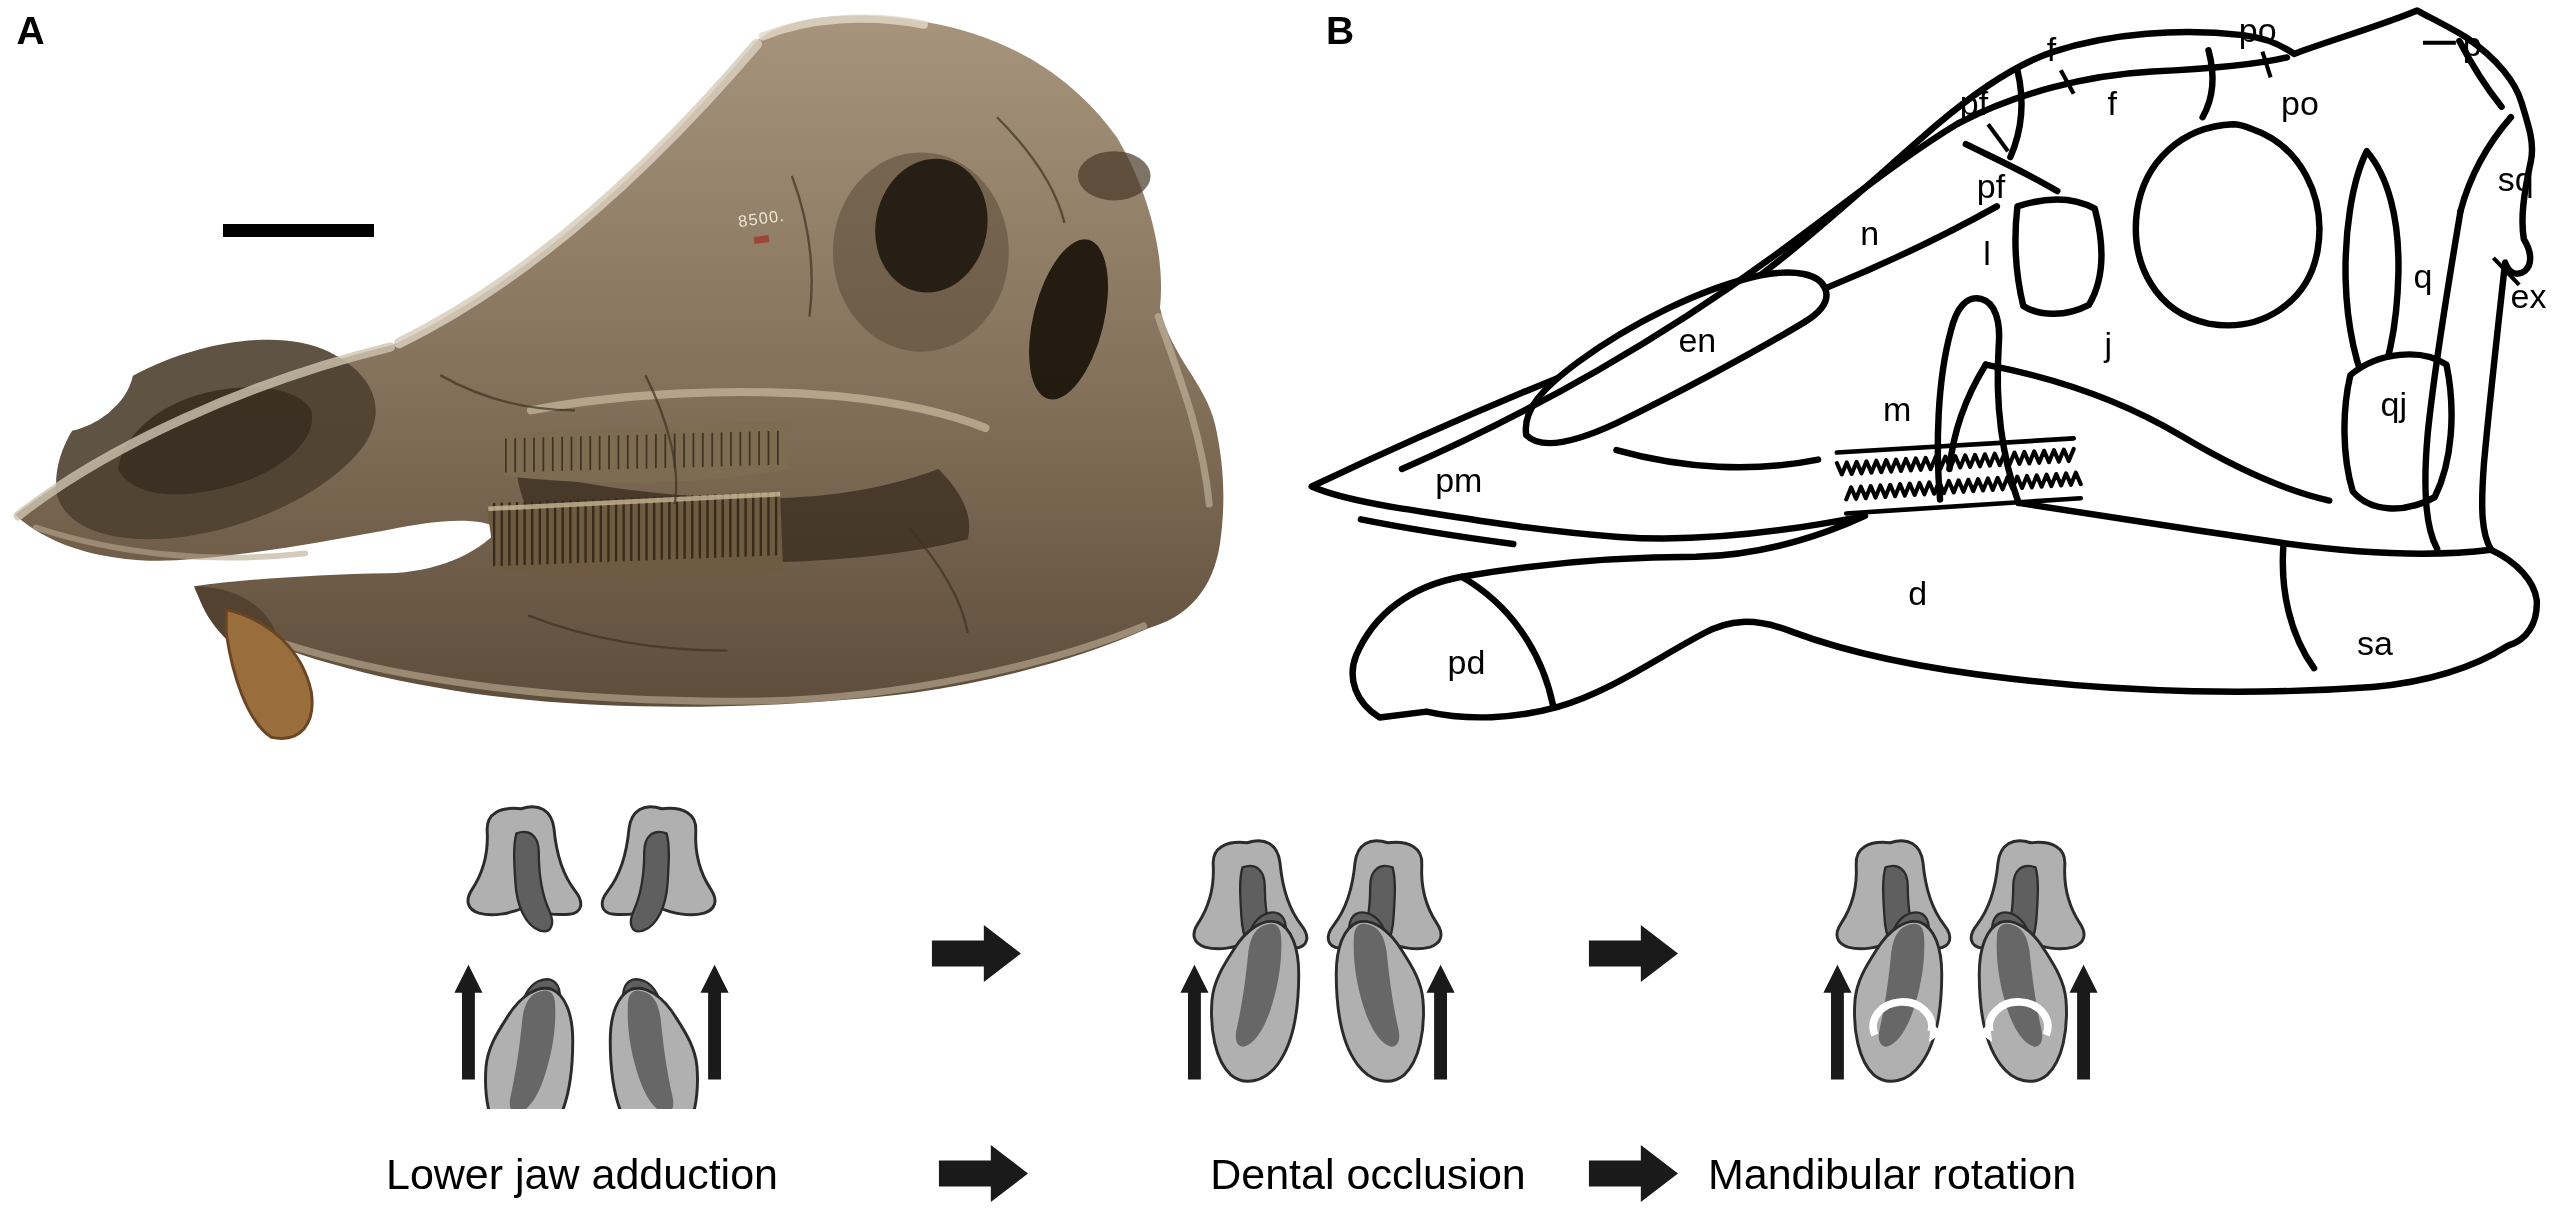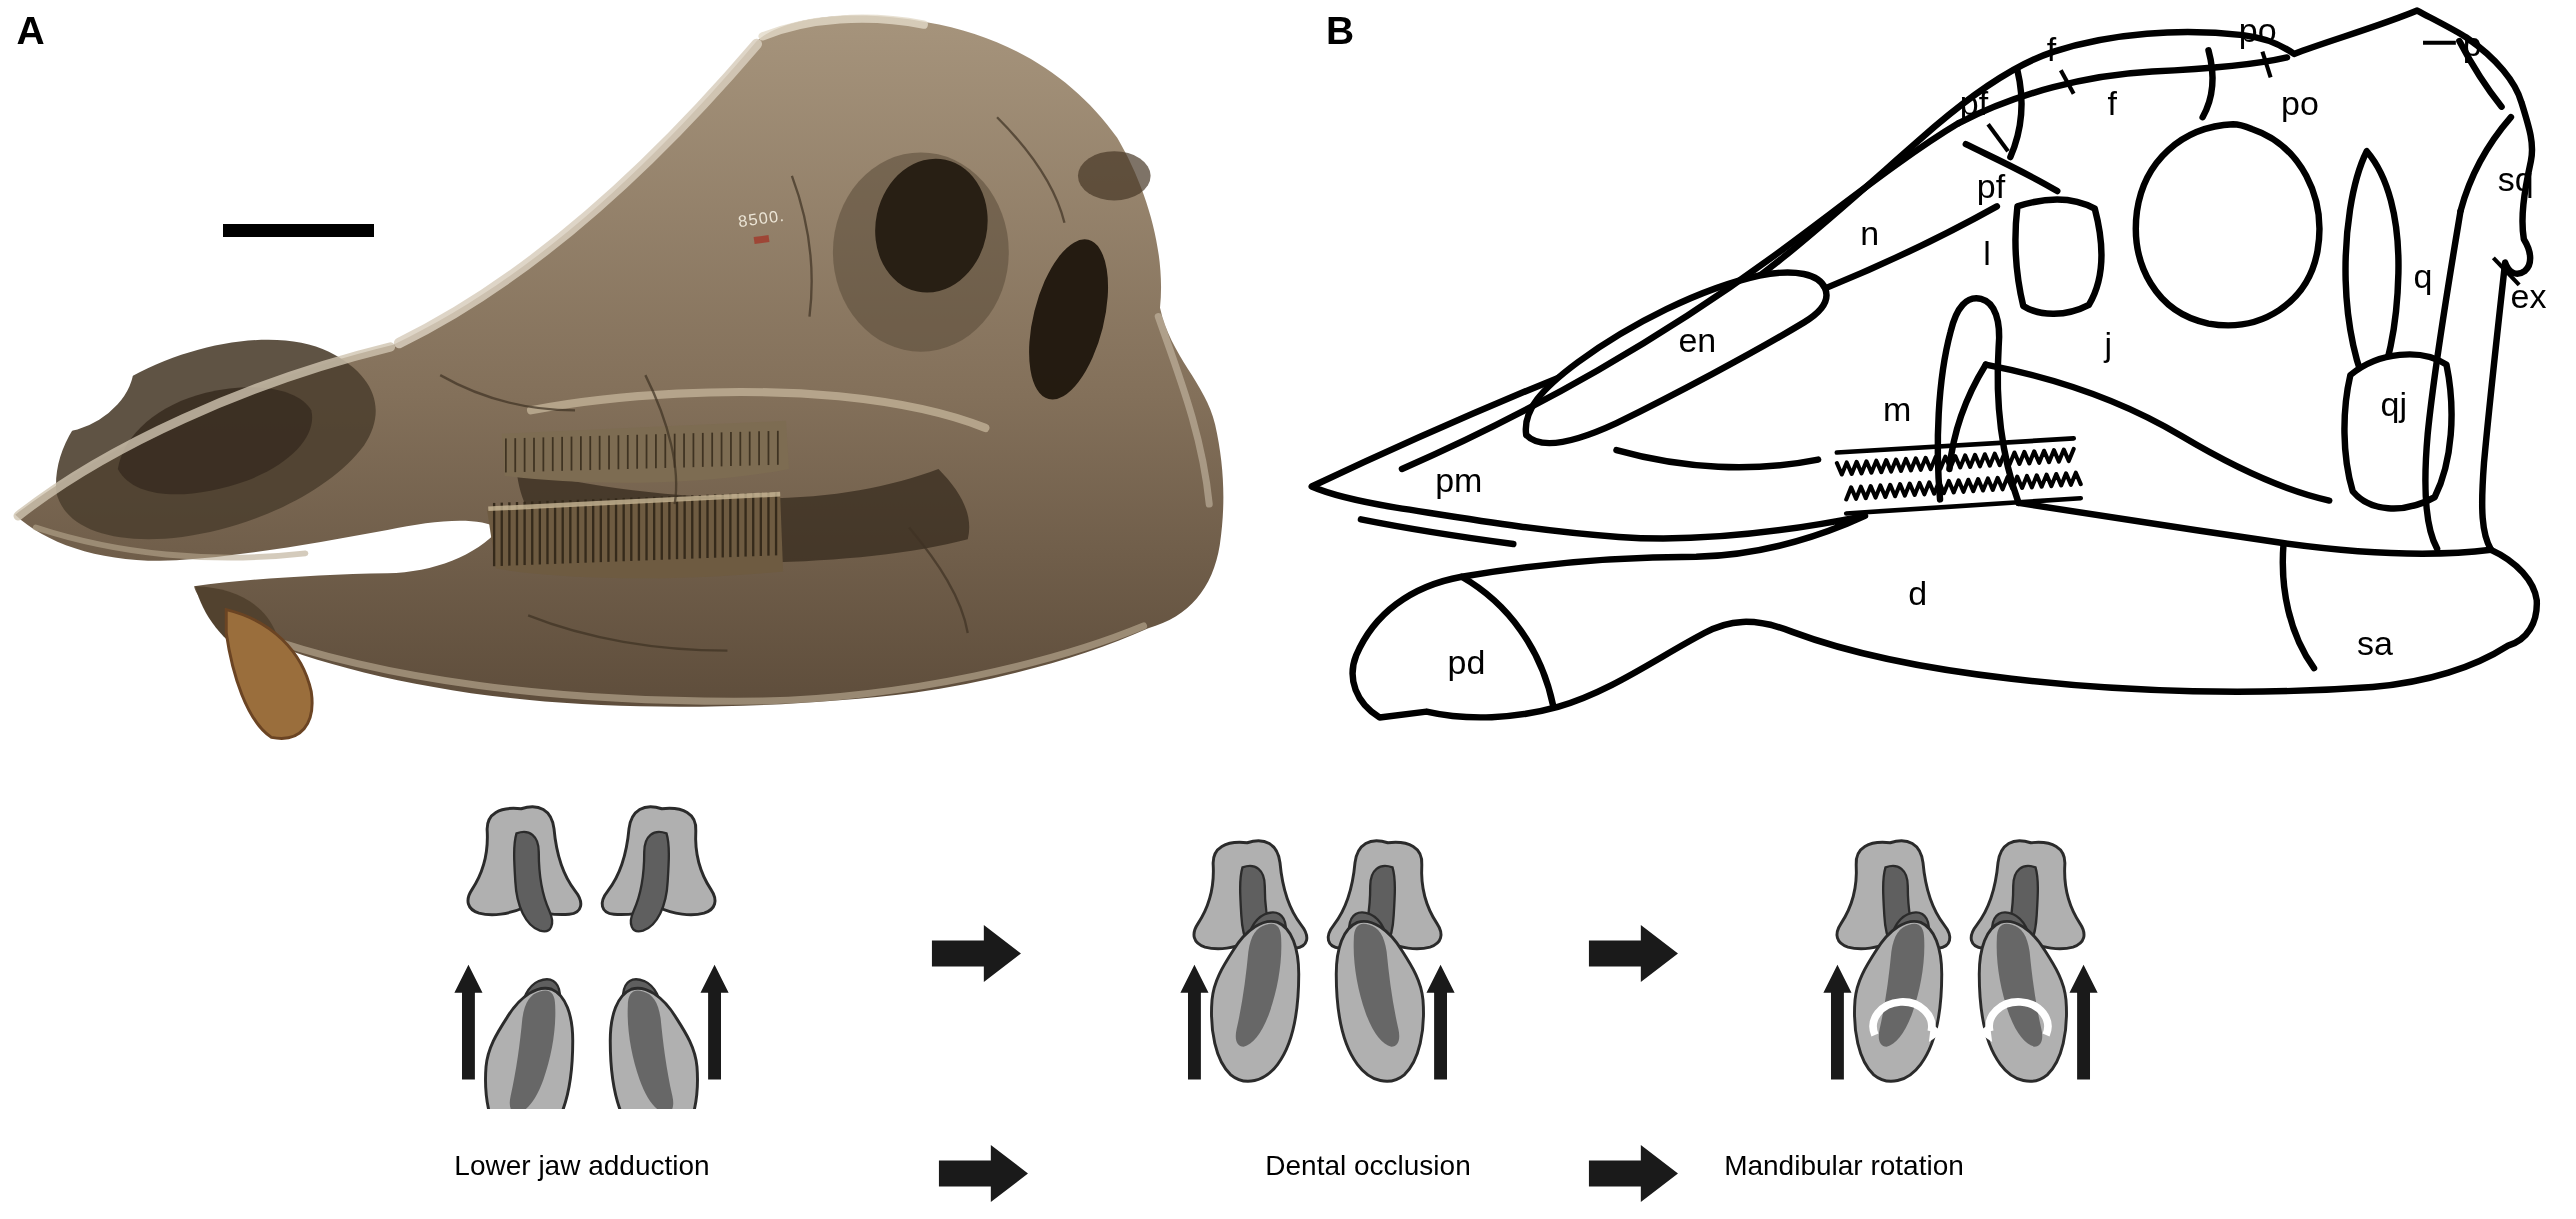--- a/index.html
+++ b/index.html
@@ -34,24 +34,24 @@
   }
   .stage{position:absolute;top:798px;width:293px;height:311px;}
   #stage-0{left:445px;} #stage-1{left:1171px;} #stage-2{left:1814px;}
   .flow-arrow{position:absolute;width:94px;height:59px;}
   #flow-arrow-d1{left:930px;top:924px;}
   #flow-arrow-d2{left:1587px;top:924px;}
   #flow-arrow-t1{left:937px;top:1144px;}
   #flow-arrow-t2{left:1587px;top:1144px;}
   .caption{
     position:absolute;top:1151px;width:528px;
-    font-size:28px;color:#000;text-align:center;line-height:1.1;
+    font-size:43px;color:#000;text-align:center;line-height:1.1;
     white-space:nowrap;
   }
-  #caption-0{left:318px;} #caption-1{left:1104px;} #caption-2{left:1580px;}
+  #caption-0{left:318px;} #caption-1{left:1104px;} #caption-2{left:1628px;}
   svg{display:block;}
 </style>
 </head>
 <body>
 
 <div id="canvas">
 
   <div id="panel-a">
     <span class="panel-letter" style="left:16.4px;top:10.6px;">A</span>
 

